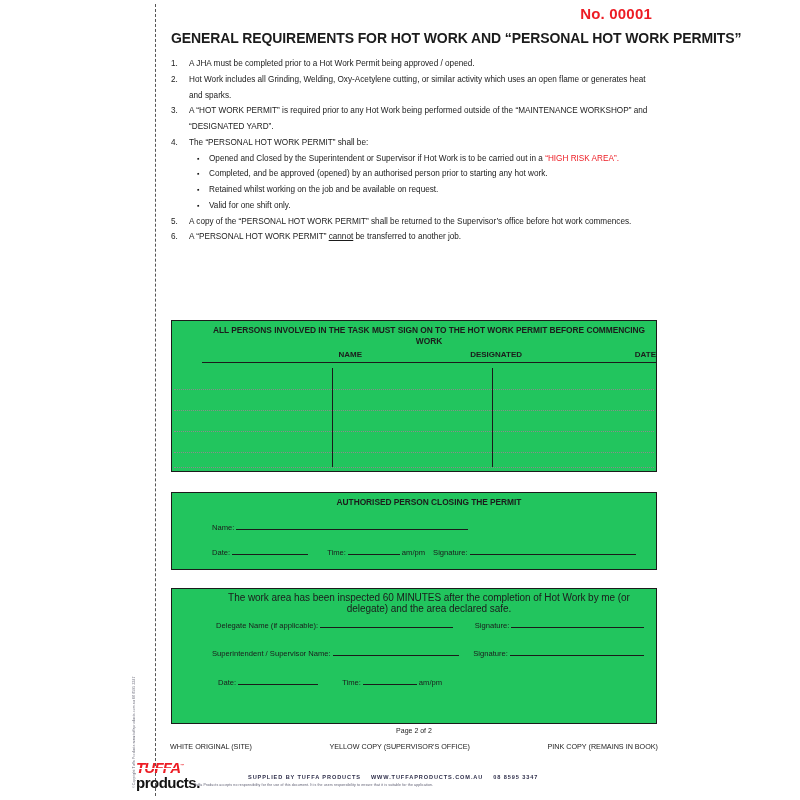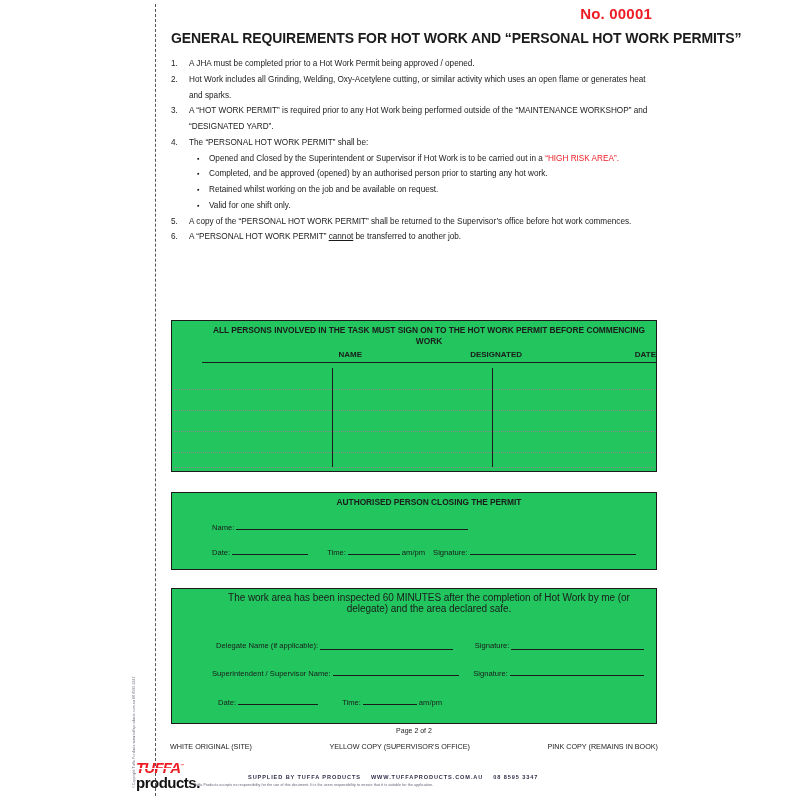--- a/index.html
+++ b/index.html
@@ -360,21 +360,21 @@
       <span class="lbl" style="margin-left:17px;">Time:</span>
       <span class="blank" style="width:52px;"></span>
       <span class="lbl">am/pm</span>
       <span class="lbl" style="margin-left:8px;">Signature:</span>
       <span class="blank" style="width:166px;"></span>
     </div>
   </div>
 
   <div class="box" id="hra-box">
     <div class="hra-stmt">The work area has been inspected 60 MINUTES after the completion of Hot Work by me (or delegate) and the area declared safe.</div>
-    <div class="field-row" style="margin-top:27px;padding-left:14px;align-items:flex-end;">
+    <div class="field-row" style="margin-top:6px;padding-left:14px;">
       <span class="lbl">Delegate Name (if applicable):</span>
       <span class="blank" style="width:142px;"></span>
       <span class="lbl" style="margin-left:20px;">Signature:</span>
       <span class="blank" style="width:142px;"></span>
     </div>
     <div class="field-row" style="margin-top:18px;padding-left:10px;">
       <span class="lbl">Superintendent / Supervisor Name:</span>
       <span class="blank" style="width:134px;"></span>
       <span class="lbl" style="margin-left:12px;">Signature:</span>
       <span class="blank" style="width:142px;"></span>

